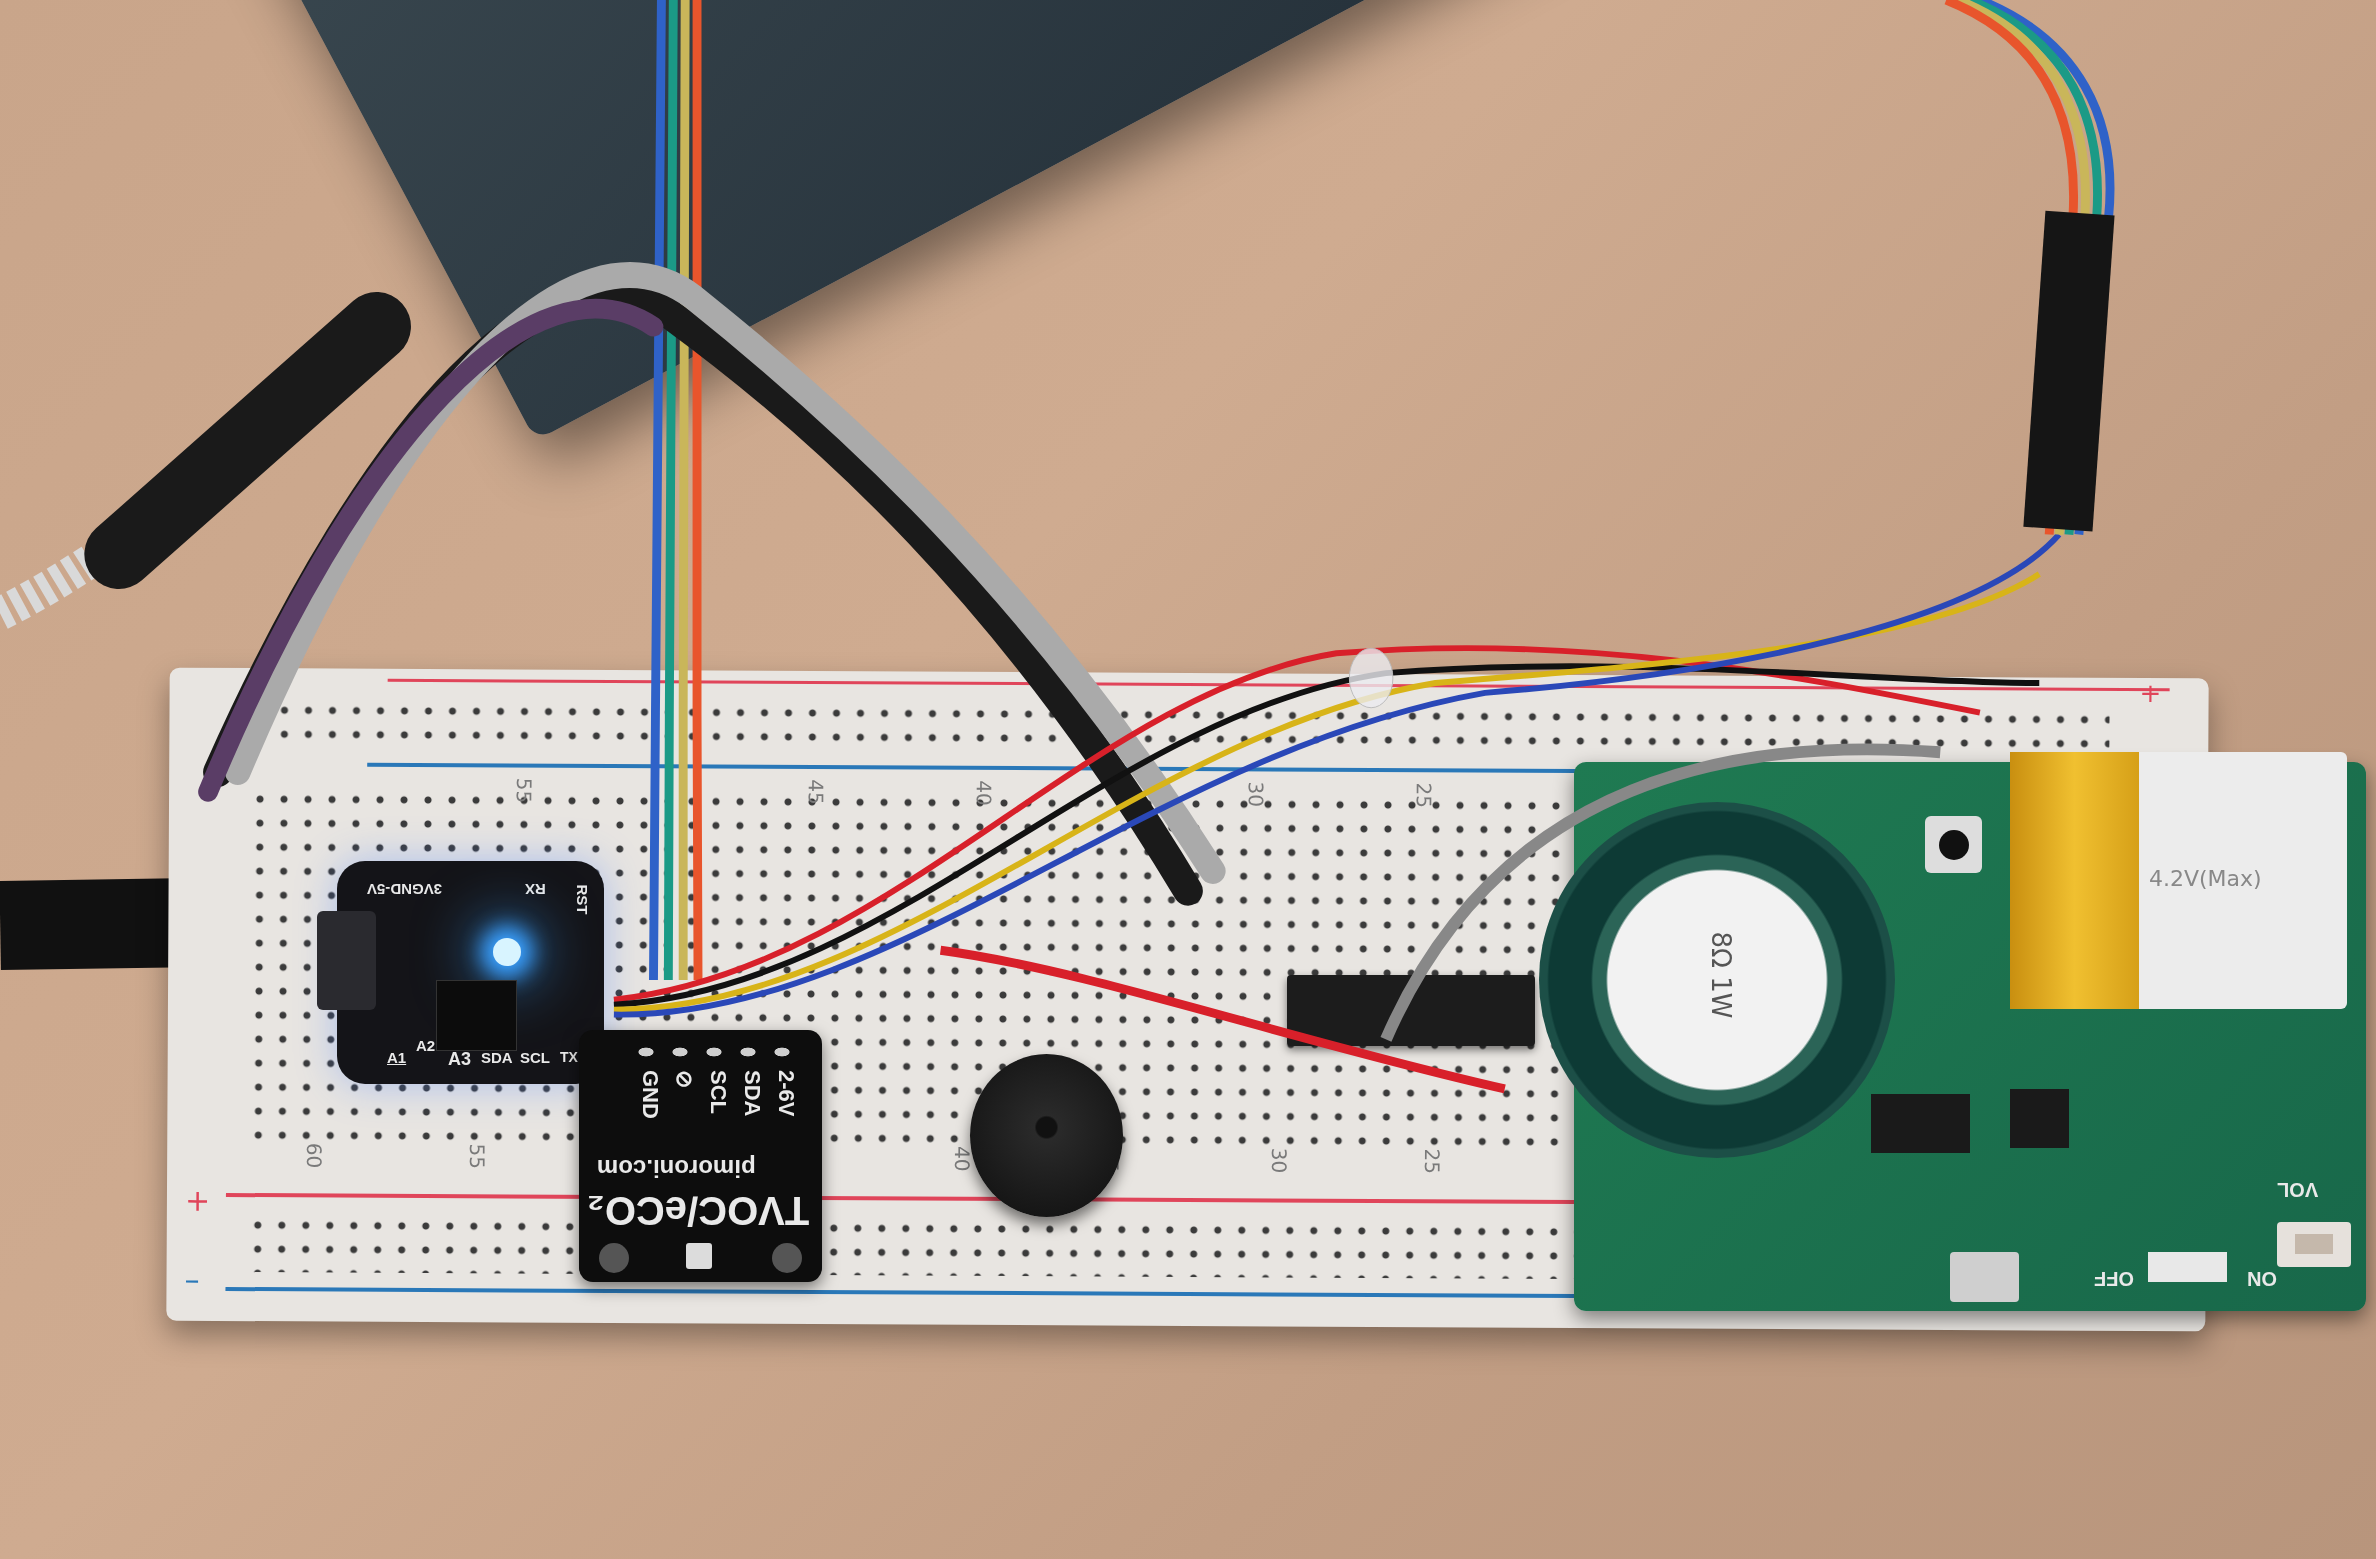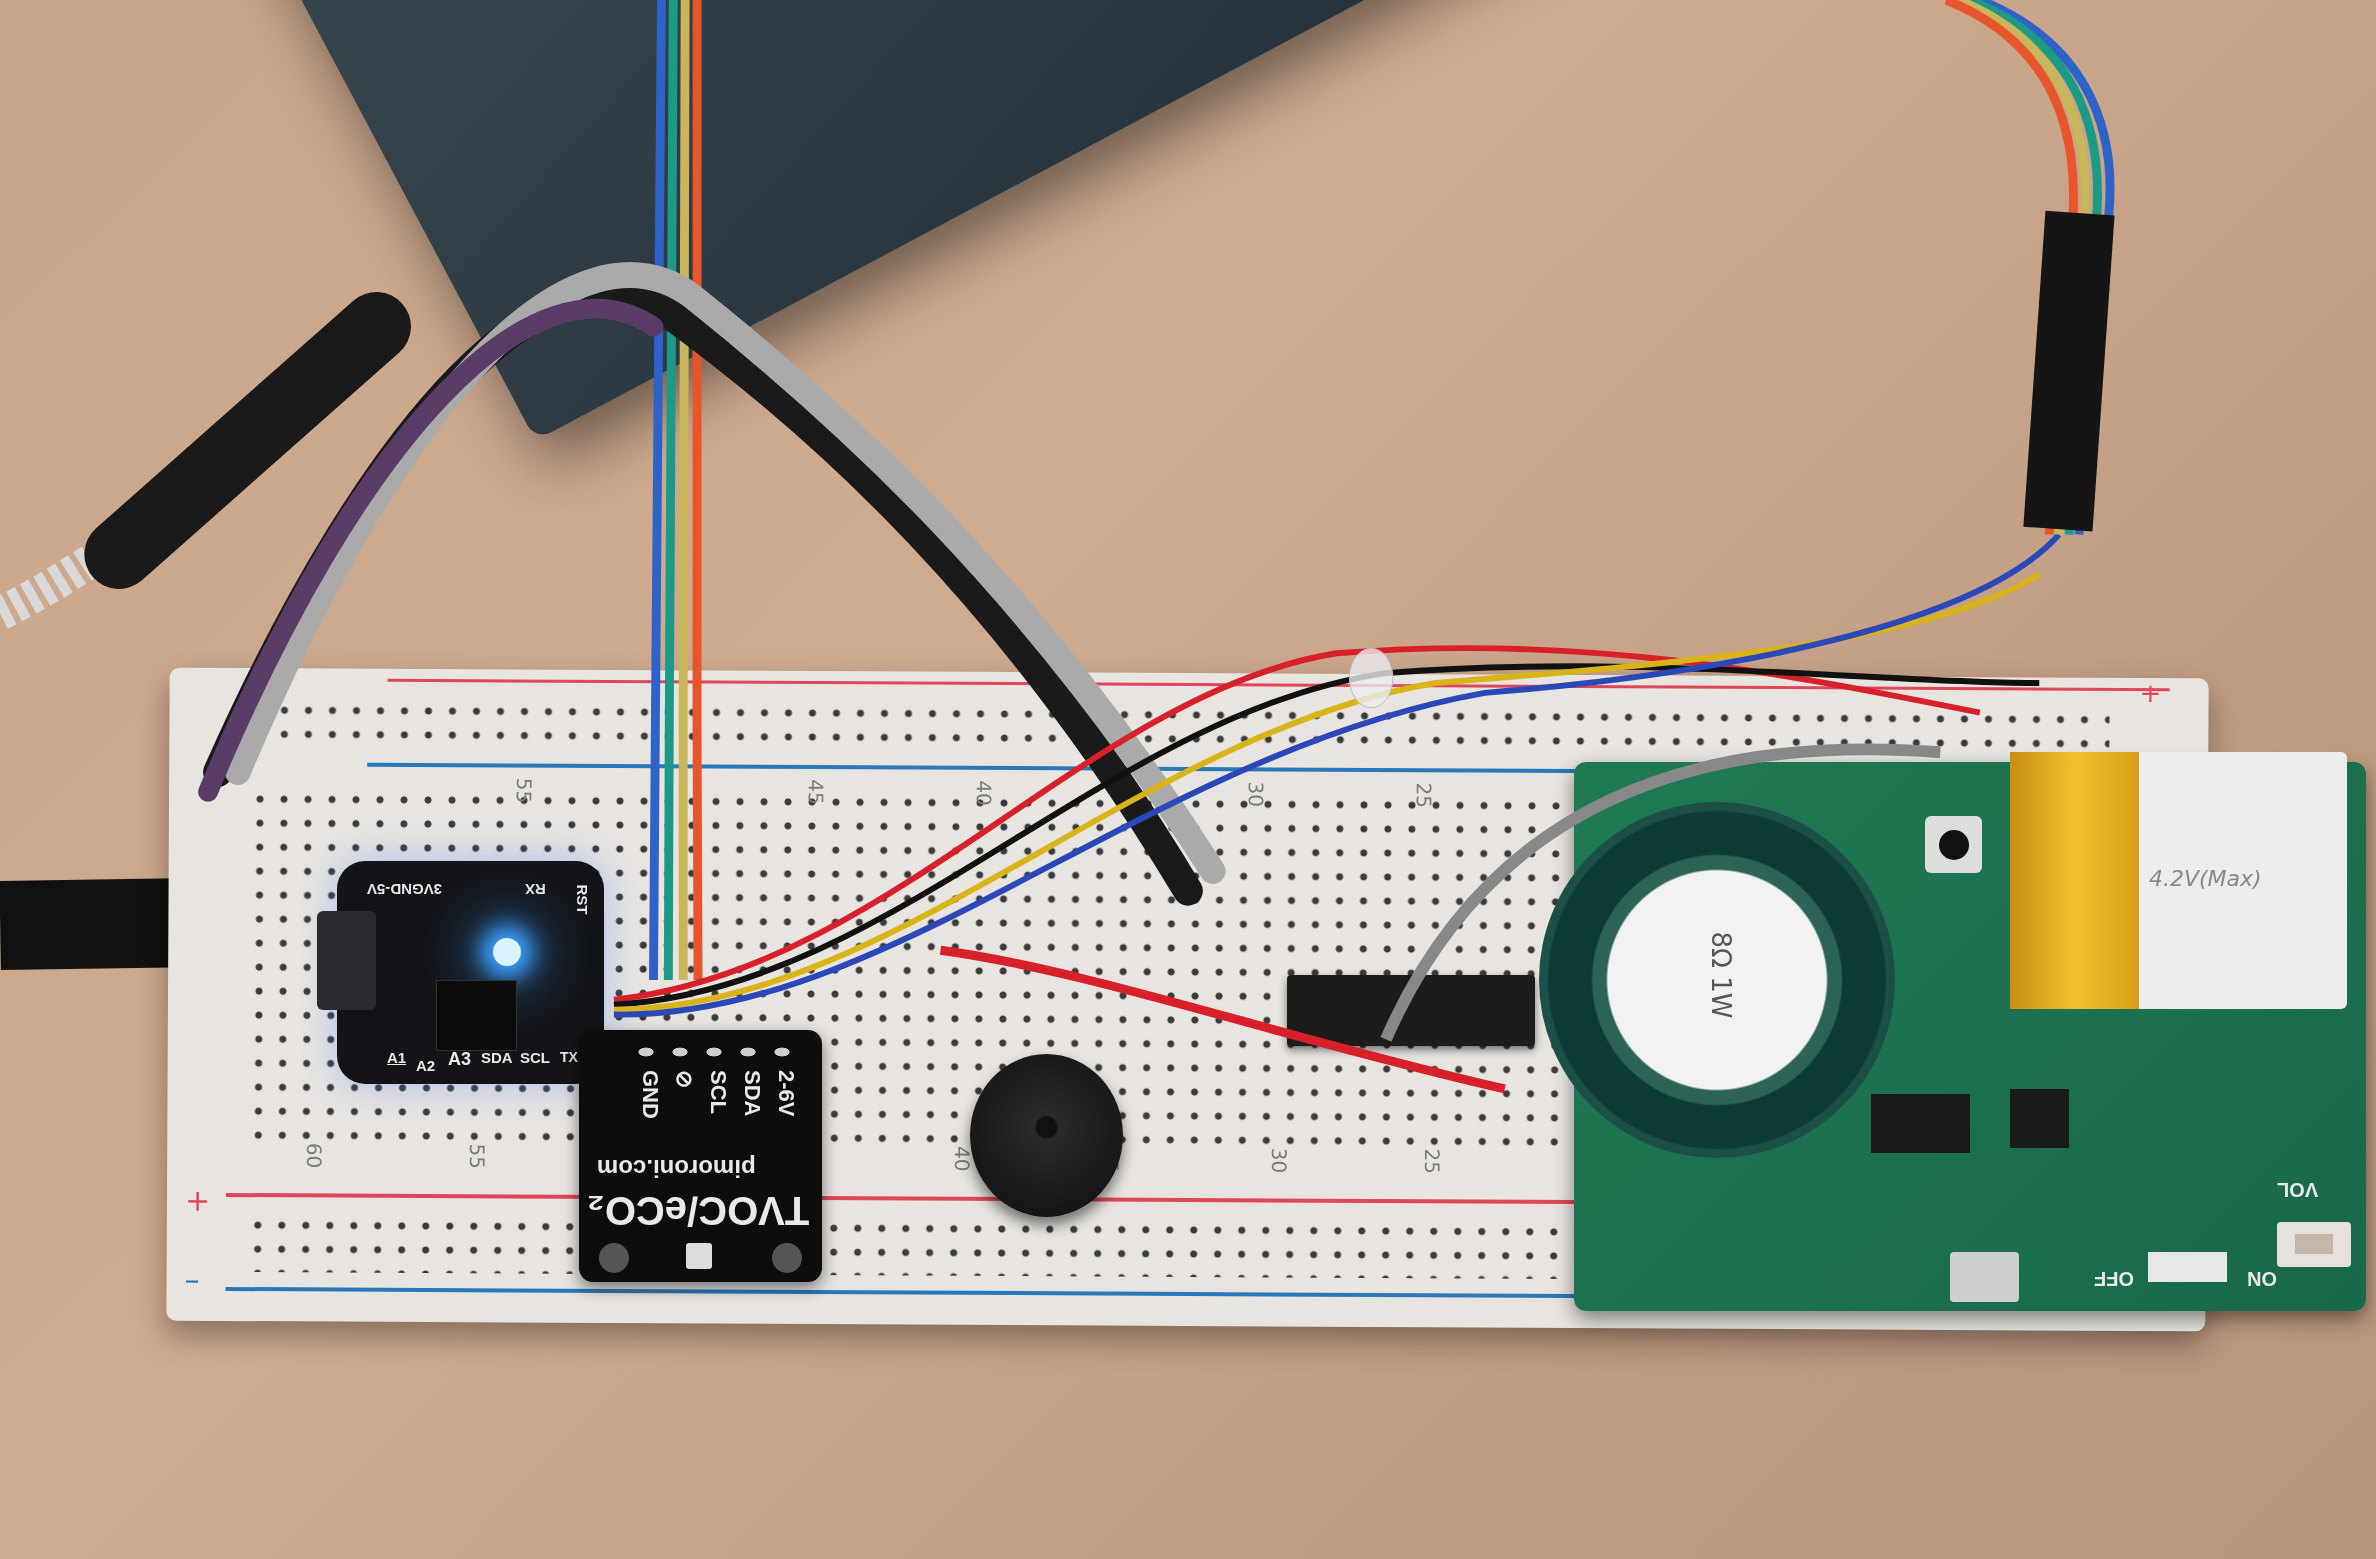--- a/index.html
+++ b/index.html
@@ -47,21 +47,21 @@
 </div>
 
 <div class="abs" style="left:337px;top:861px;width:267px;height:223px;background:#141418;border-radius:28px;box-shadow:0 0 40px rgba(60,120,255,0.35);">
   <span class="pcb-label" style="left:30px;top:20px;font-size:15px;transform:rotate(180deg);">3VGND-5V</span>
   <span class="pcb-label" style="left:188px;top:20px;font-size:15px;transform:rotate(180deg);">RX</span>
   <span class="pcb-label" style="left:230px;top:30px;font-size:15px;transform:rotate(90deg);">RST</span>
   <div class="abs" style="left:156px;top:77px;width:28px;height:28px;border-radius:50%;background:#d8f4ff;box-shadow:0 0 20px 12px #3aa0ff,0 0 59px 20px rgba(58,160,255,0.6);"></div>
   <div class="abs" style="left:99px;top:119px;width:79px;height:69px;background:#0c0c0c;border:1px solid #333;"></div>
   <div class="abs" style="left:-20px;top:50px;width:59px;height:99px;background:#2a2a2f;border-radius:6px;"></div>
   <span class="pcb-label" style="left:50px;top:188px;font-size:15px;text-decoration:underline;">A1</span>
-  <span class="pcb-label" style="left:79px;top:196px;font-size:15px;">A2</span>
+  <span class="pcb-label" style="left:79px;top:176px;font-size:15px;">A2</span>
   <span class="pcb-label" style="left:111px;top:188px;font-size:18px;">A3</span>
   <span class="pcb-label" style="left:144px;top:188px;font-size:15px;">SDA</span>
   <span class="pcb-label" style="left:183px;top:188px;font-size:15px;">SCL</span>
   <span class="pcb-label" style="left:223px;top:188px;font-size:14px;">TX</span>
 </div>
 
 <div class="abs" style="left:579px;top:1030px;width:243px;height:252px;background:#0d0d0d;border-radius:14px;box-shadow:0 6px 16px rgba(0,0,0,0.5);">
   <div class="abs" style="left:50px;top:12px;width:168px;height:20px;background-image:radial-gradient(#cfcfcf 7px,transparent 8px);background-size:34px 20px;"></div>
   <div class="abs" style="left:42px;top:40px;width:178px;height:89px;display:flex;flex-direction:row-reverse;gap:8px;">
     <span class="pcb-label" style="position:relative;writing-mode:vertical-rl;font-size:22px;">2-6V</span>
@@ -83,21 +83,21 @@
 
 <div class="abs" style="left:1574px;top:762px;width:792px;height:549px;background:linear-gradient(135deg,#1f7a52,#18684a);border-radius:12px;box-shadow:0 8px 20px rgba(0,0,0,0.45);">
   <div class="abs" style="left:-35px;top:40px;width:356px;height:356px;border-radius:50%;background:radial-gradient(circle,#f2f2f2 0 109px,#2b6457 111px 124px,#0d3a35 126px 168px,#1c4f47 170px);">
     <span class="abs" style="left:139px;top:158px;font-size:26px;color:#555;transform:rotate(90deg);">8Ω 1W</span>
   </div>
   <div class="abs" style="left:351px;top:54px;width:57px;height:57px;background:#ddd;border-radius:6px;">
     <div style="margin:14px;width:30px;height:30px;border-radius:50%;background:#111;"></div>
   </div>
   <div class="abs" style="left:436px;top:-10px;width:337px;height:257px;background:#ececec;border-radius:6px;">
     <div class="abs" style="left:0;top:0;width:129px;height:257px;background:linear-gradient(90deg,#c98f10,#f0c030,#d6a018);"></div>
-    <span class="abs" style="left:139px;top:114px;font-size:22px;color:#888;font-style:italic;">4.2V(Max)</span>
+    <span class="abs" style="left:139px;top:114px;font-size:22px;color:#888;">4.2V(Max)</span>
   </div>
   <div class="abs" style="left:297px;top:332px;width:99px;height:59px;background:#1a1a1a;"></div>
   <div class="abs" style="left:436px;top:327px;width:59px;height:59px;background:#1a1a1a;"></div>
   <div class="abs" style="left:376px;top:490px;width:69px;height:50px;background:#cfcfcf;border-radius:4px;"></div>
   <div class="abs" style="left:574px;top:490px;width:79px;height:30px;background:#e8e8e8;"></div>
   <span class="pcb-label" style="left:520px;top:505px;font-size:20px;transform:rotate(180deg);">OFF</span>
   <span class="pcb-label" style="left:673px;top:505px;font-size:20px;transform:rotate(180deg);">ON</span>
   <span class="pcb-label" style="left:703px;top:416px;font-size:20px;transform:rotate(180deg);">VOL</span>
   <div class="abs" style="left:703px;top:460px;width:74px;height:45px;background:#e6e1dc;border-radius:4px;">
     <div style="margin:12px 18px;width:38px;height:20px;background:#c5b8ab;"></div>

